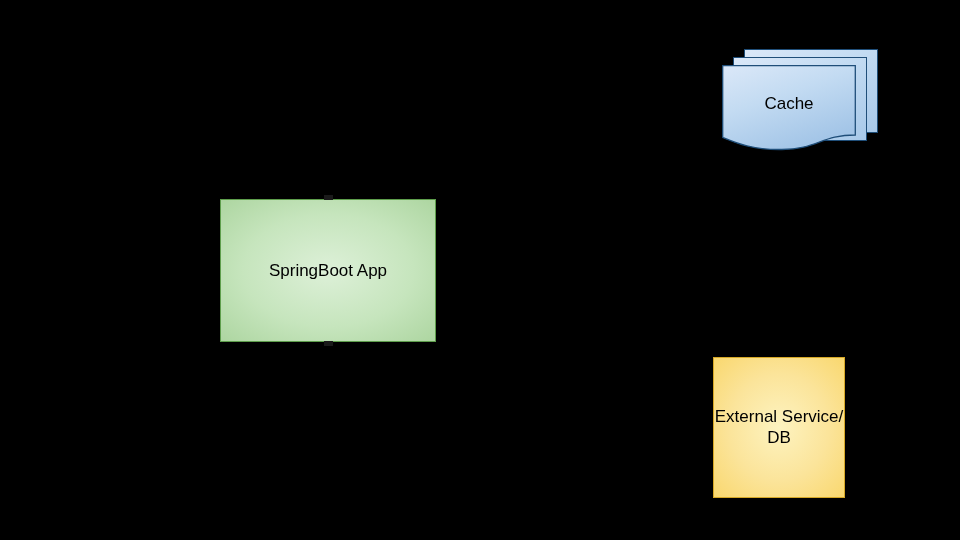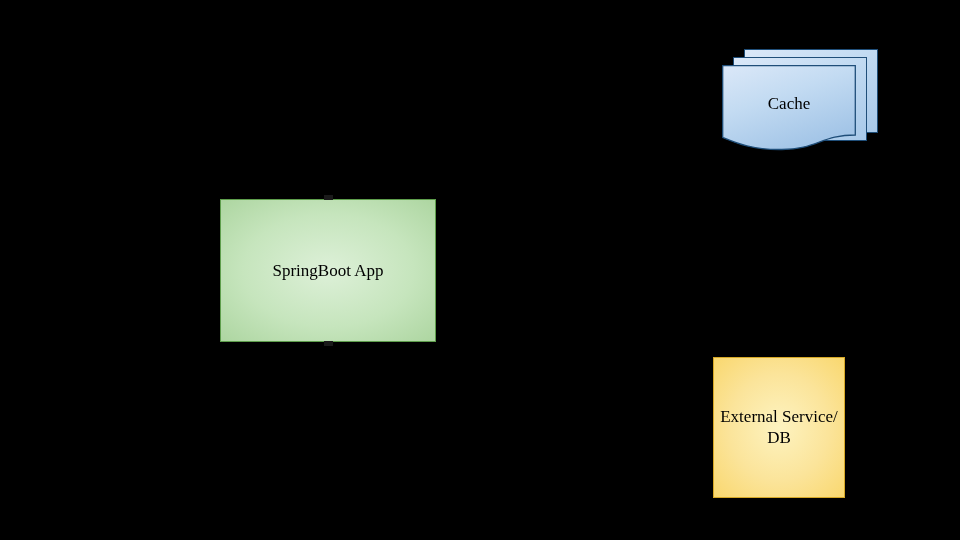--- a/index.html
+++ b/index.html
@@ -21,21 +21,21 @@
 
   
   .node-label {
     position: absolute;
     left: 0;
     right: 0;
     text-align: center;
     color: #000000;
     font-size: 17px;
     line-height: 21px;
-    font-family: Liberation Serif, serif;
+    font-family: Liberation Sans, sans-serif;
     white-space: pre-line;
     pointer-events: none;
   }
 
   
   #cache-node {
     position: absolute;
     left: 722px;
     top: 46px;
     width: 158px;

